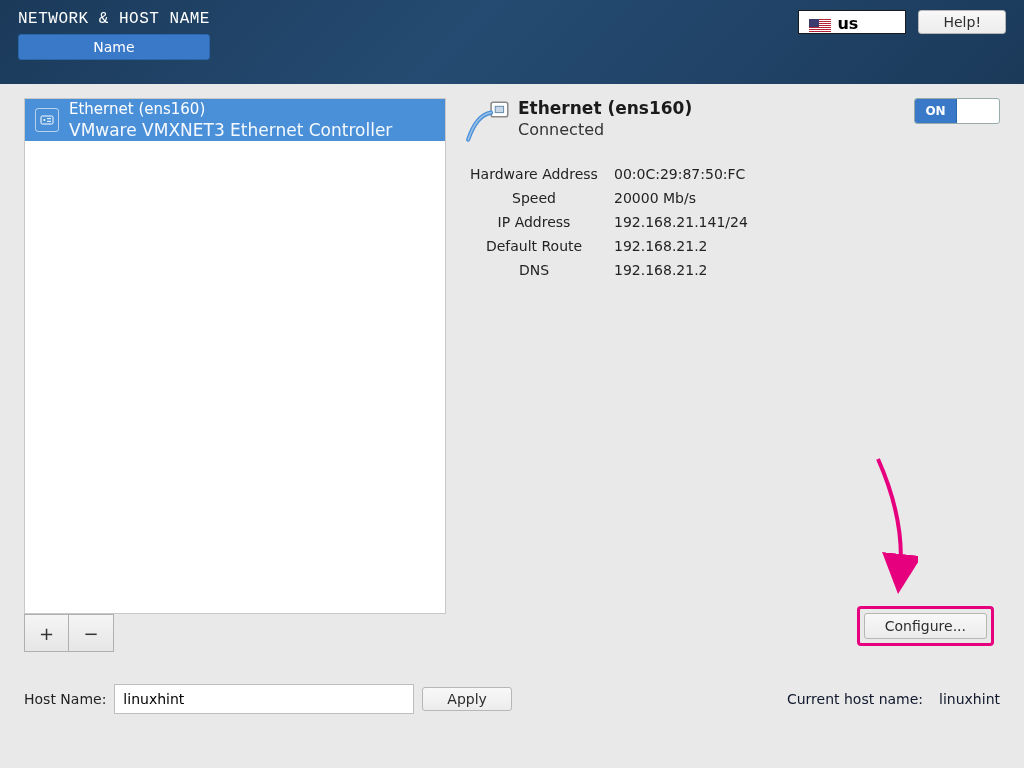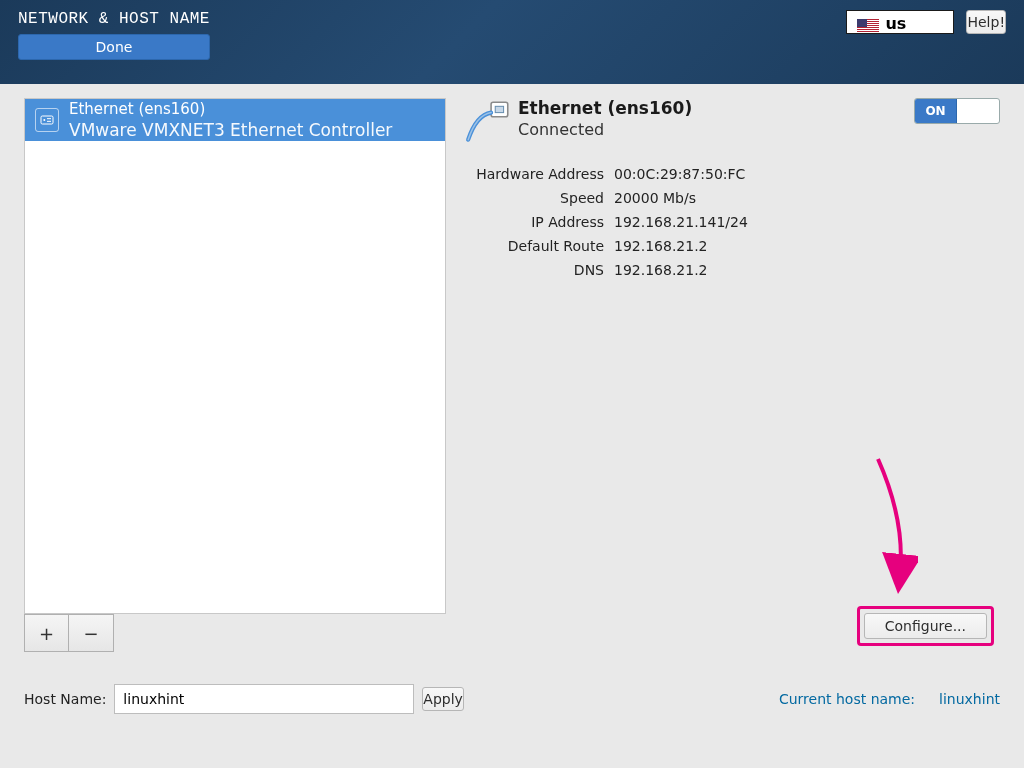--- a/index.html
+++ b/index.html
@@ -16,21 +16,21 @@
 }
 .header-left { display: flex; flex-direction: column; gap: 6px; }
 .header-title { font-size: 16px; font-weight: 500; letter-spacing: 0.5px; font-family: Liberation Mono, monospace; }
 .header-right { display: flex; flex-direction: column; align-items: flex-end; gap: 6px; }
 .installer-title { font-size: 16px; font-weight: 400; letter-spacing: 0.4px; }
 .header-row { display: flex; align-items: center; gap: 12px; }
 .btn {
   background: linear-gradient(#f8f8f8, #ececec);
   border: 1px solid #b6b6b6;
   border-radius: 3px;
-  padding: 3px 0;
+  padding: 3px 24px;
   font-size: 14px;
   color: #2d2d2d;
   cursor: pointer;
 }
 .btn-done {
   background: #3a79c7;
   border: 1px solid #2c67ad;
   color: #fff;
   padding: 4px 18px;
 }
@@ -122,21 +122,21 @@
   width: 50%; background: #3a79c7; color:#fff;
   display:flex; align-items:center; justify-content:center;
   font-size:12px; font-weight:700;
   border-right:1px solid #2c67ad;
   border-radius: 2px 0 0 2px;
 }
 .toggle .off-half { width:50%; }
 
 .kv { margin-top: 16px; }
 .kv-row { display:flex; gap: 10px; padding: 4px 0; font-size: 14px; color:#232323; }
-.kv-row .k { width: 140px; text-align: right; color:#232323; }
+.kv-row .k { width: 140px; text-align: center; color:#232323; }
 .kv-row .v { }
 
 .configure-wrap {
   position: absolute;
   right: 0; bottom: 0;
   padding: 6px;
 }
 .configure-highlight {
   border: 3px solid #e6007e;
   border-radius: 4px;
@@ -160,31 +160,31 @@
 .hostname-label { font-size: 14px; color: #222; }
 .hostname-input {
   width: 300px; height: 30px;
   border: 1px solid #bdbdbd;
   background: #fff;
   padding: 0 8px;
   font-size: 14px;
 }
 .current-host {
   margin-left: auto;
-  display: flex; gap: 24px;
-  font-size: 14px; color: #0369a1; align-items: flex-end;
+  display: flex; gap: 16px;
+  font-size: 14px; color: #0f172a; align-items: flex-end;
 }
 </style>
 </head>
 <body>
 
 <div class="header">
   <div class="header-left">
     <div class="header-title">NETWORK &amp; HOST NAME</div>
-    <button class="btn btn-done">Done</button>
+    <button class="btn btn-done">Name</button>
   </div>
   <div class="header-right">
     <div class="header-row">
       <div class="kbd-indicator">
         <span class="flag"></span>
         <span>us</span>
       </div>
       <button class="btn">Help!</button>
     </div>
   </div>

